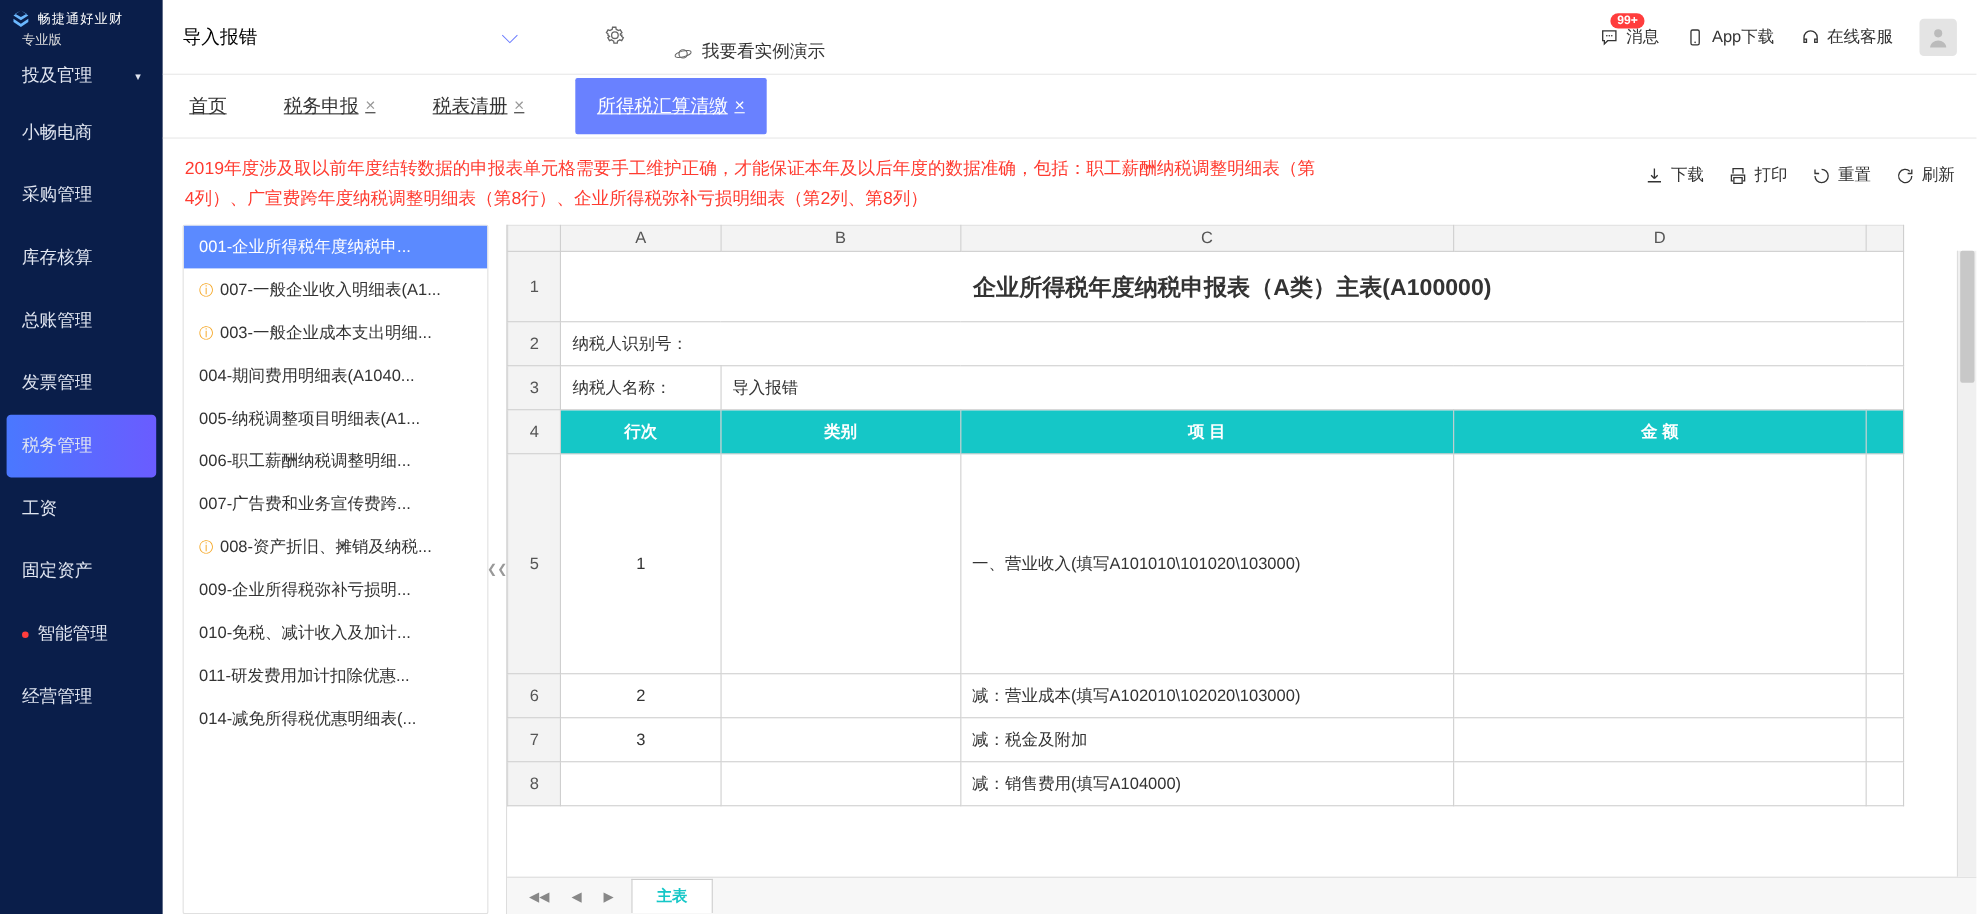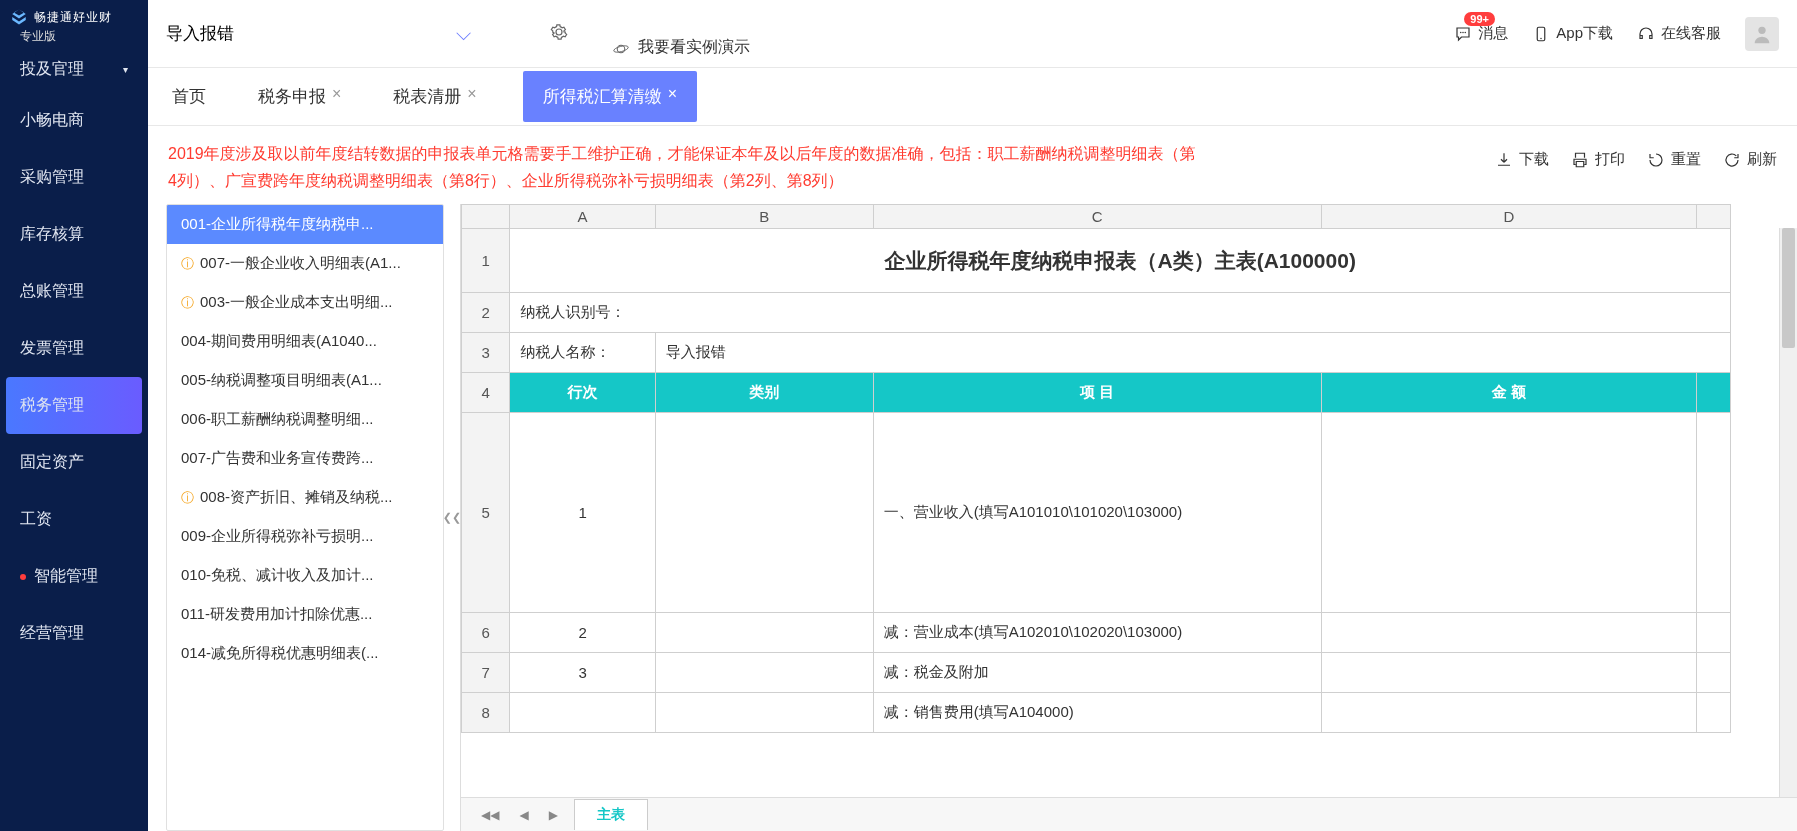--- a/index.html
+++ b/index.html
@@ -28,21 +28,21 @@
 .chev-down { color:#6b7cff; font-size:20px; }
 .gear { color:#666; }
 .saturn { display:flex; align-items:flex-end; gap:8px; margin-left: 30px; color:#333; font-size:16px;margin-top:27px;}
 .topbar-right { margin-left:auto; display:flex; align-items:center; gap:24px; }
 .tr-item { display:flex; align-items:center; gap:6px; font-size:15px; cursor:pointer; position:relative;}
 .badge { position:absolute; top:-12px; left:10px; background:#ff3d3d; color:#fff; font-size:11px; padding:1px 6px; border-radius:9px; font-weight:bold;}
 .avatar { width:34px; height:34px; background:#e4e4e4; border-radius:4px; display:flex; align-items:center; justify-content:center;}
 
 
 .tabsbar { height: 58px; display:flex; align-items:center; padding: 0 18px; gap: 40px; border-bottom:1px solid #e8e8e8;}
-.tab { font-size:17px; color:#333; cursor:pointer; display:flex; align-items:flex-start; gap:6px; padding: 8px 6px;}
+.tab { font-size:17px; color:#333; cursor:pointer; display:flex; align-items:center; gap:6px; padding: 8px 6px; text-decoration: underline;}
 .tab.active { background:#6981ff; color:#fff; padding:14px 20px; border-radius:2px;}
 .tab .tab-x { color:#999; font-size:16px;}
 .tab.active .tab-x { color:#fff;}
 
 
 .content-head { display:flex; padding: 14px 20px 10px; align-items:flex-start; gap: 20px;}
 .notice { color:#ff3b30; font-size:16px; line-height:1.7; max-width: 1030px;}
 .actions { margin-left:auto; display:flex; gap:22px; align-items:center; padding-top:10px;}
 .action { display:flex; align-items:center; gap:6px; font-size:15px; cursor:pointer; color:#333;}
 
@@ -110,24 +110,24 @@
         <div class="nav-item">
           <span>总账管理</span>
         </div>
         <div class="nav-item">
           <span>发票管理</span>
         </div>
         <div class="nav-item active">
           <span>税务管理</span>
         </div>
         <div class="nav-item">
+          <span>工资</span>
+        </div>
+        <div class="nav-item">
           <span>固定资产</span>
-        </div>
-        <div class="nav-item">
-          <span>工资</span>
         </div>
         <div class="nav-item">
           <span class="dot"></span>
           <span>智能管理</span>
         </div>
         <div class="nav-item">
           <span>经营管理</span>
         </div>
       </div>
   </div>

